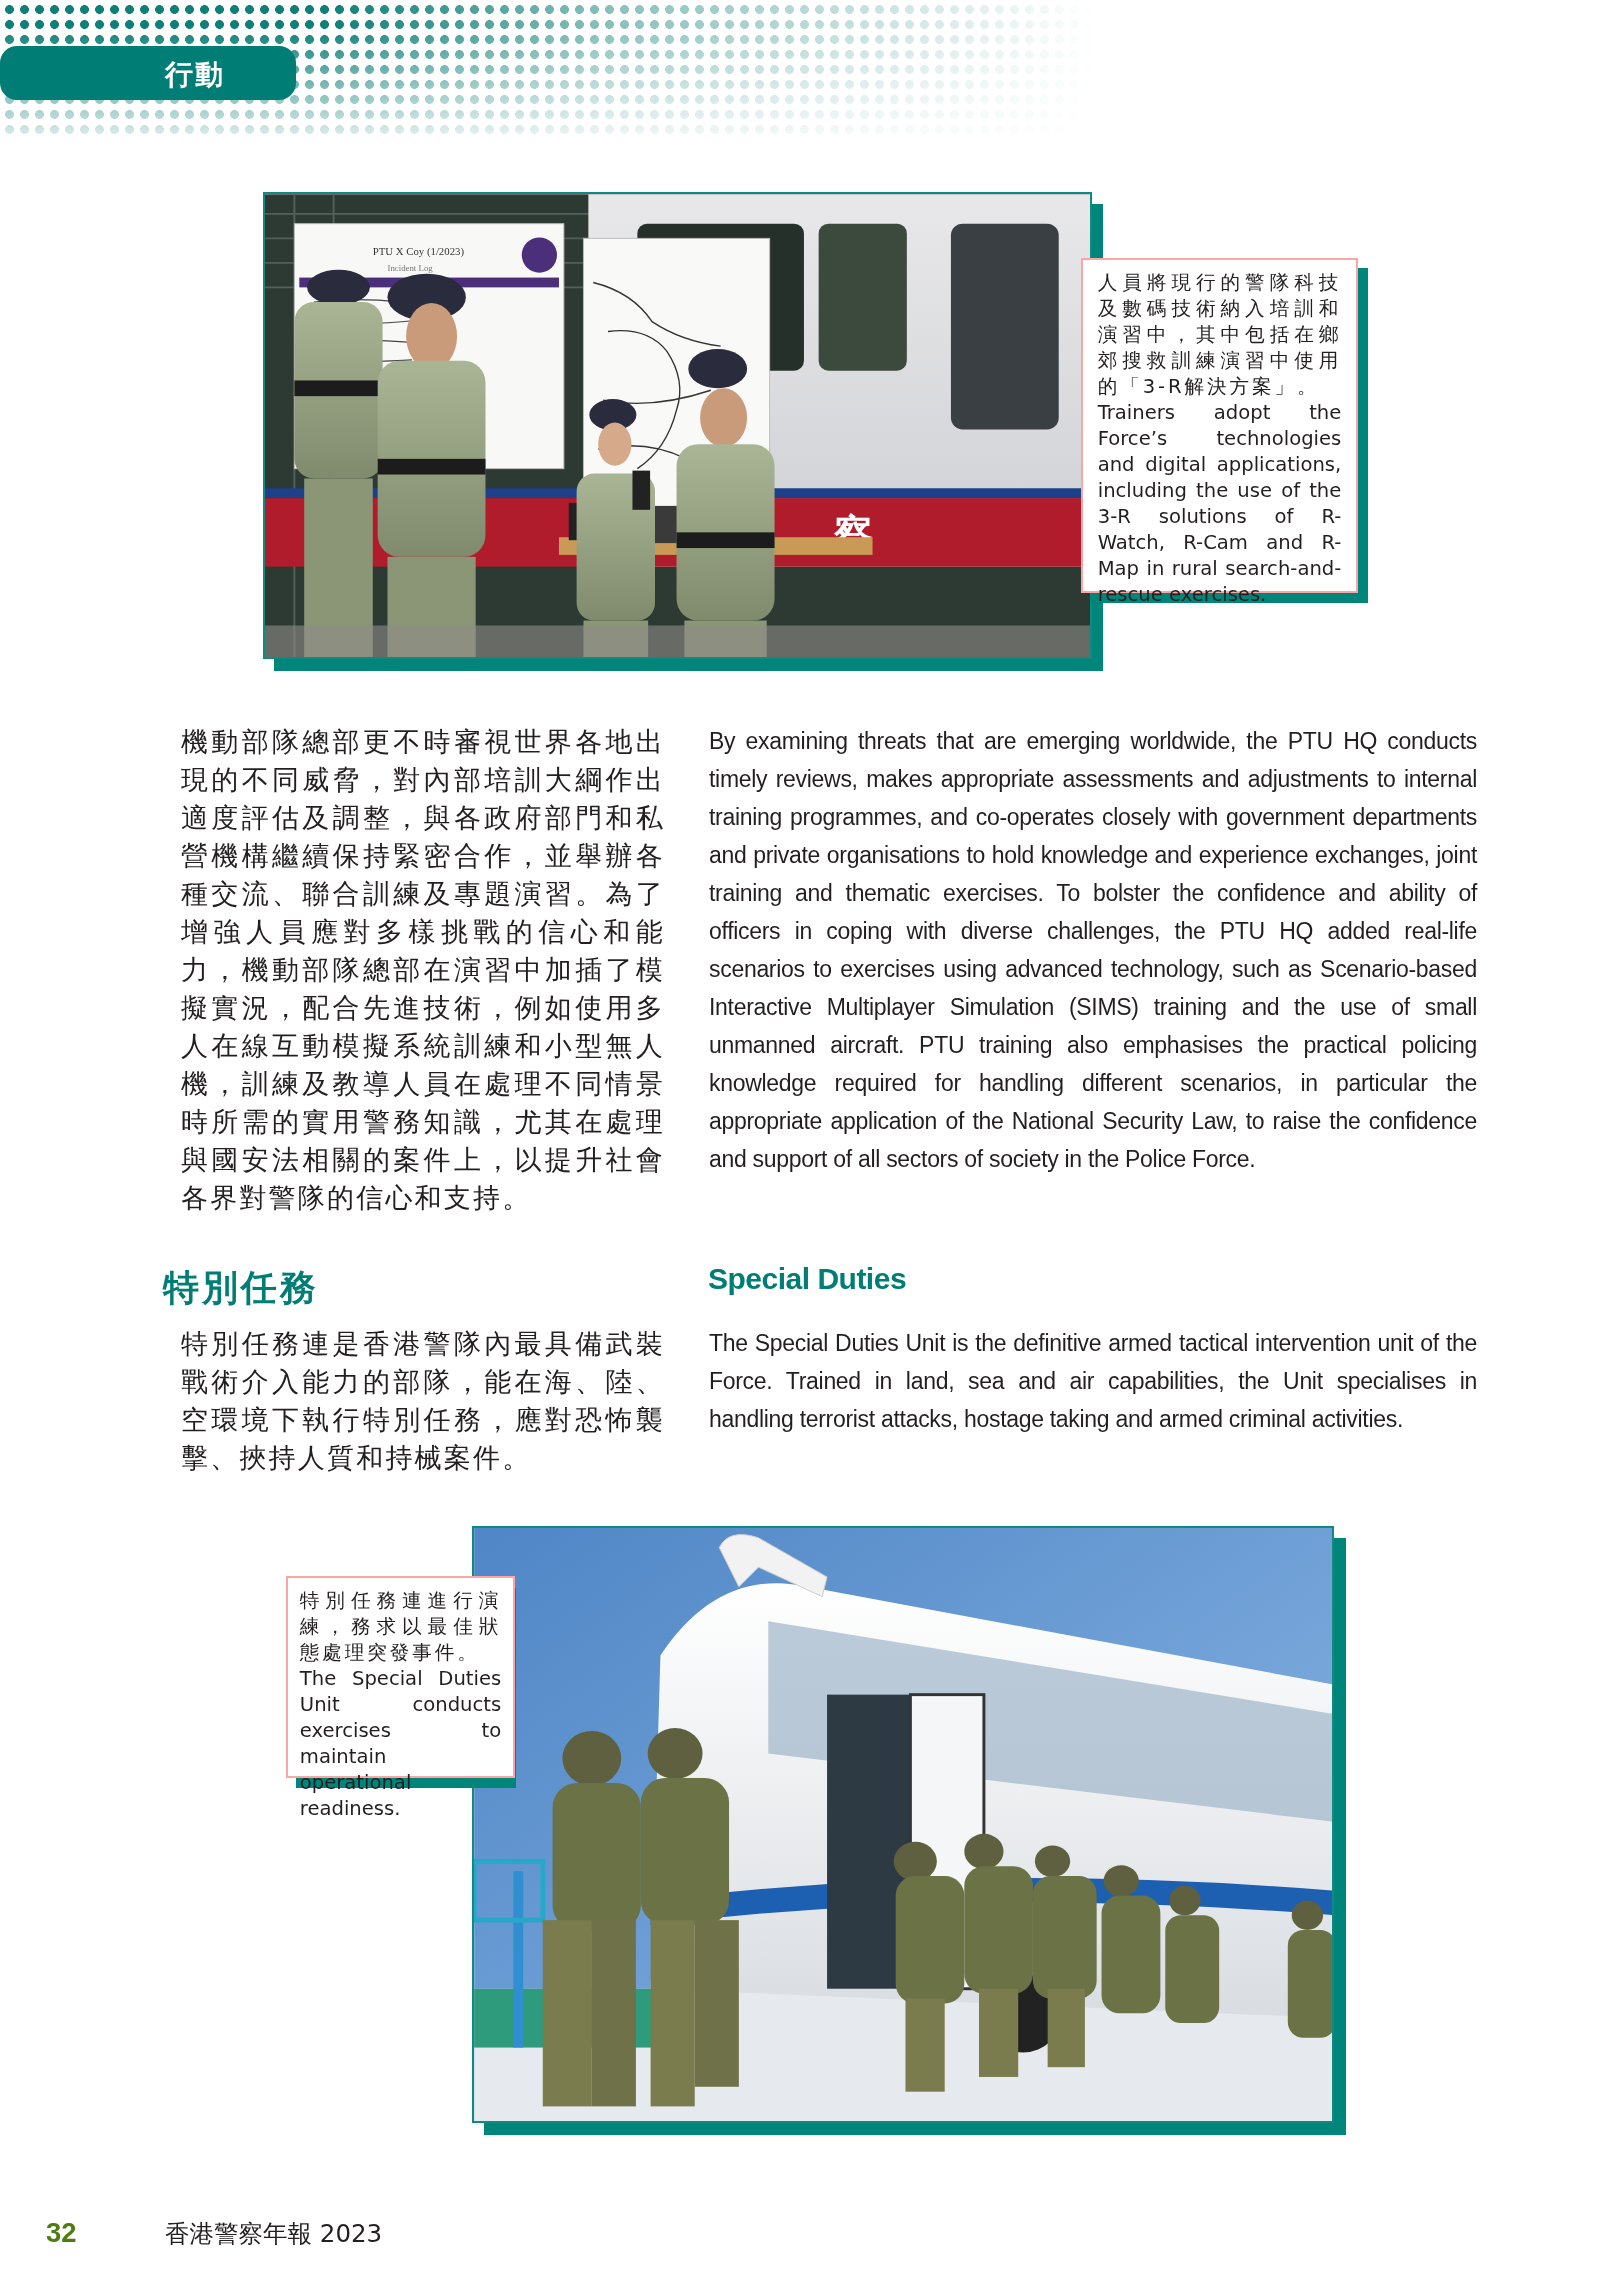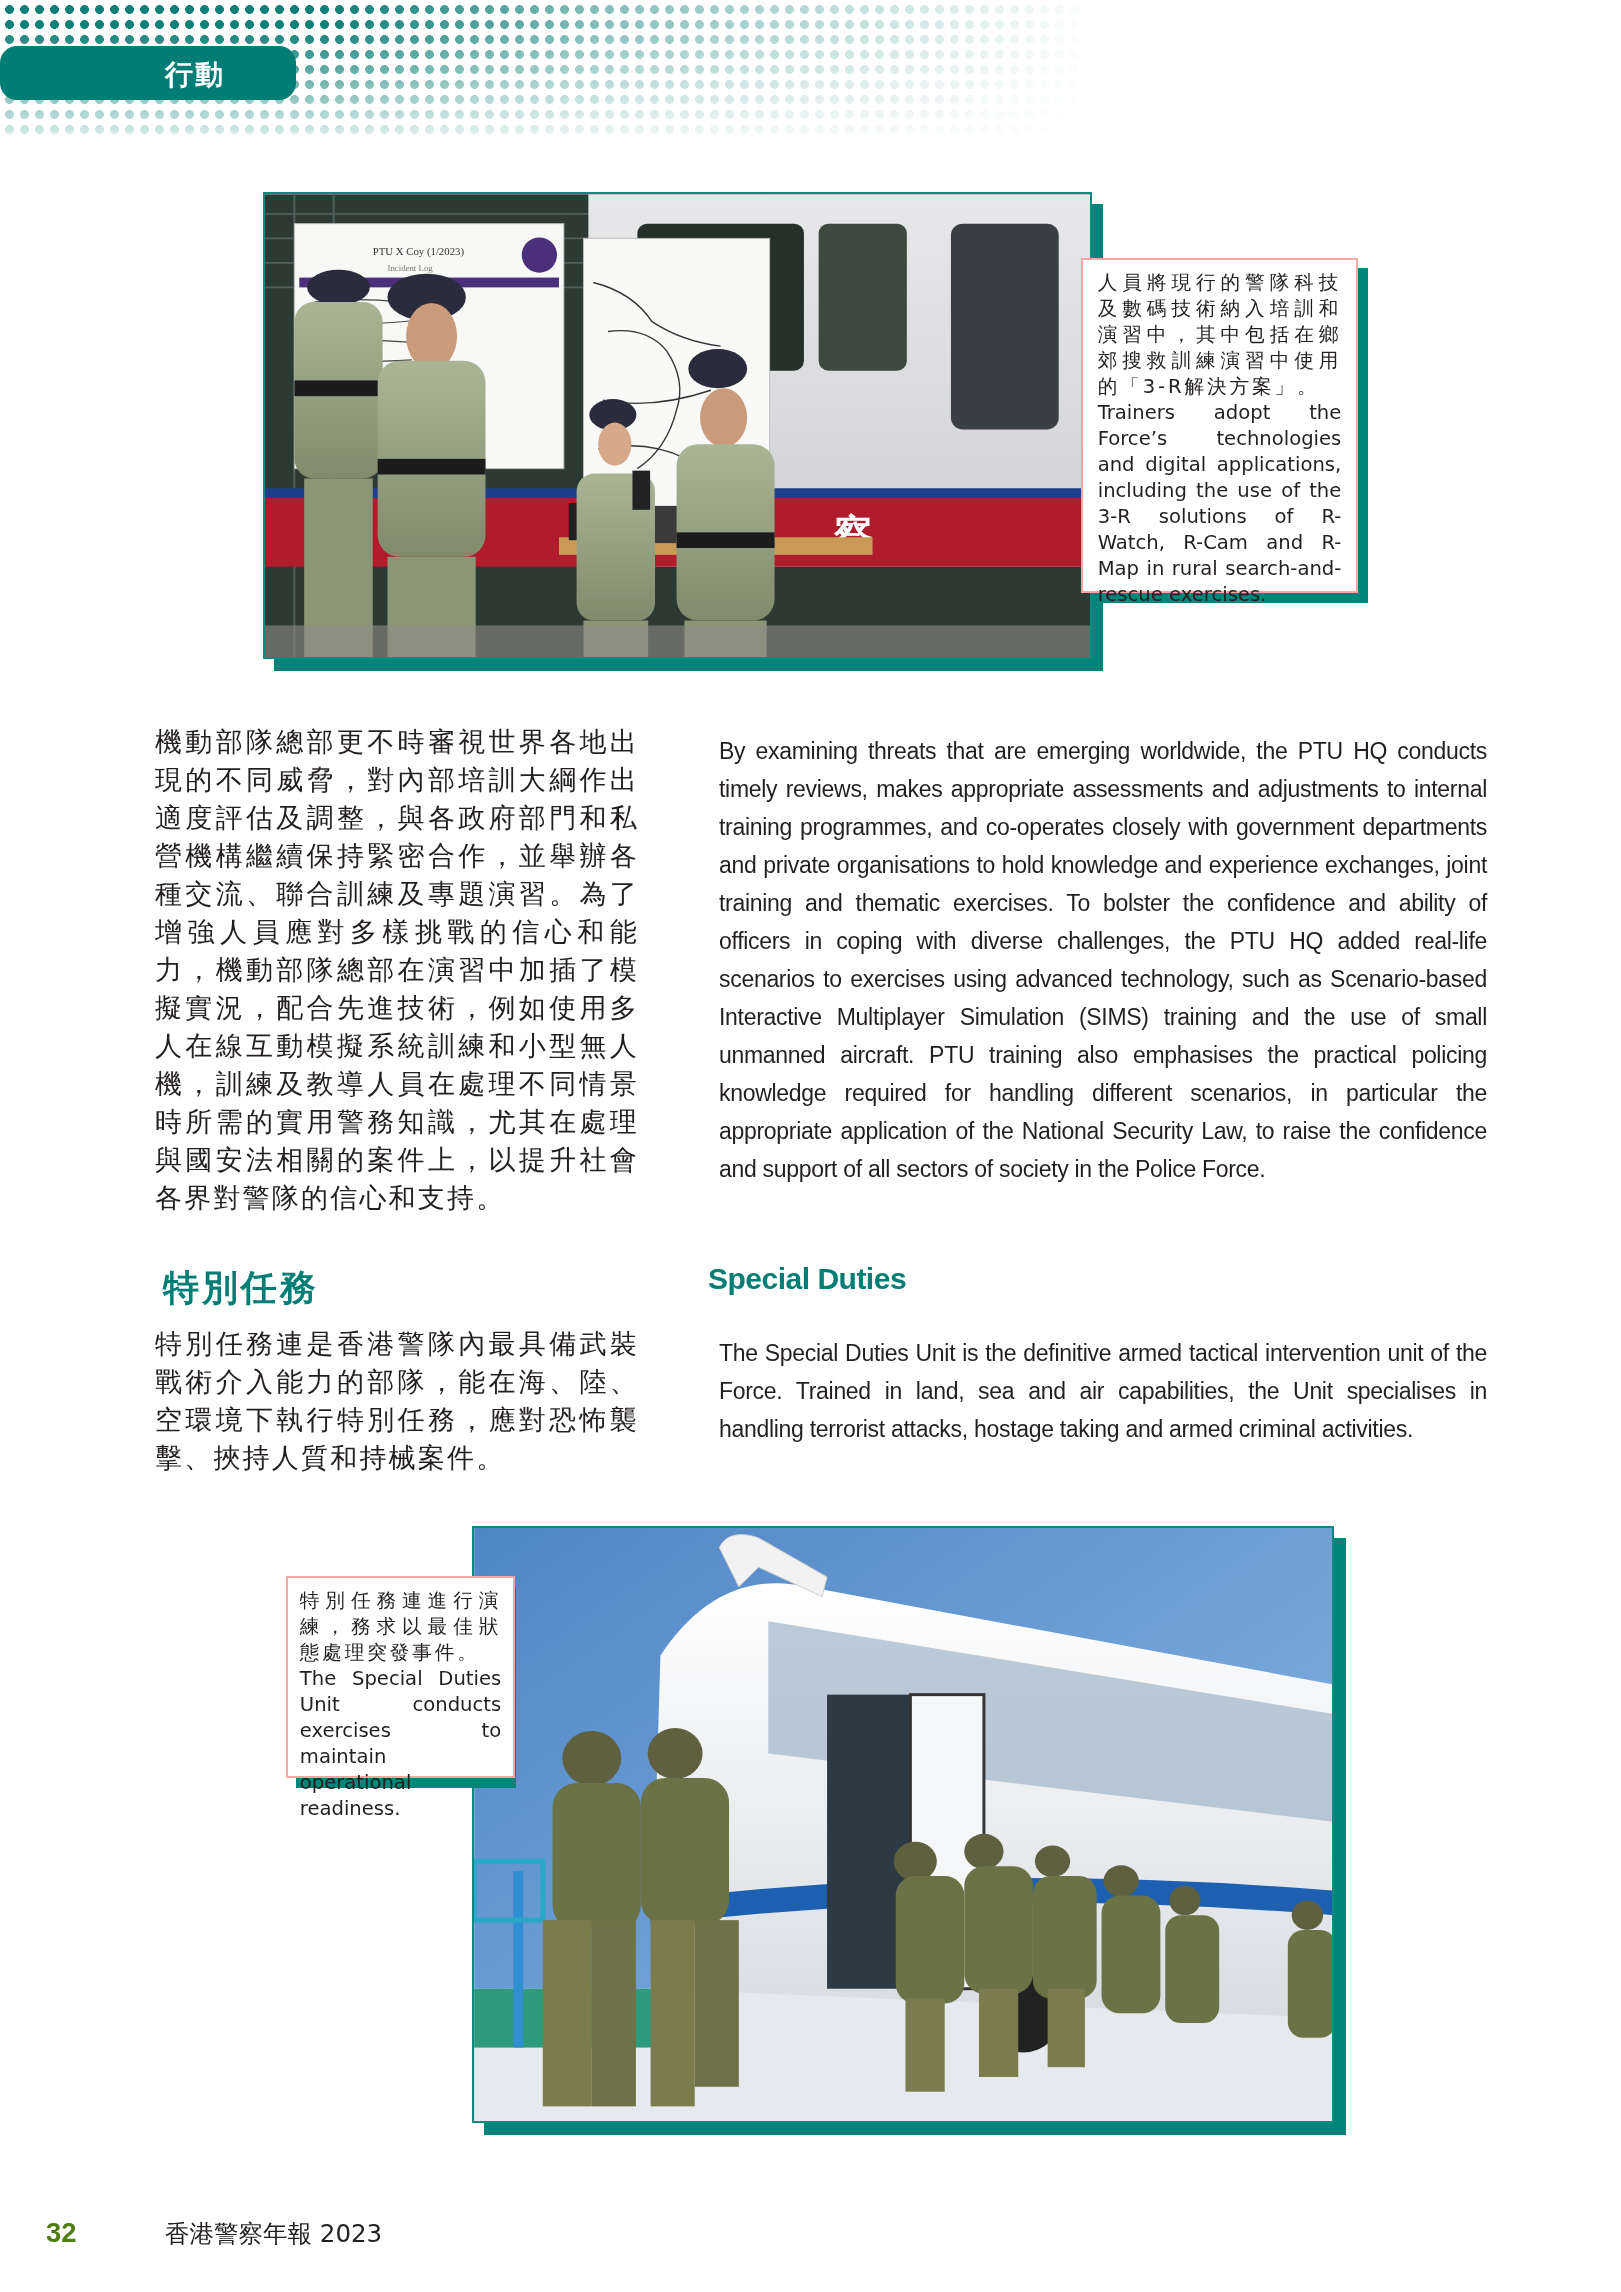--- a/index.html
+++ b/index.html
@@ -17,22 +17,22 @@
   .section-tab span { position:absolute; left:165px; top:9.8px; color:#fff; font-weight:bold; font-size:28px; letter-spacing:2px; }
 
   
   .photo { position:absolute; border:2px solid #0f8a80; box-sizing:border-box; overflow:hidden; }
   .shadow { position:absolute; background:#00857a; }
   .callout { position:absolute; background:#fff; border:2px solid #fca5a5; box-sizing:border-box; }
   .callout p { margin:0; font-size:19.6px; line-height:26px; color:#231f20; text-align:justify; }
   .callout .zh { letter-spacing:2.9px; }
 
   
-  .zh-col { position:absolute; left:155px; width:484px; font-size:27px; line-height:38px; letter-spacing:2.2px; color:#231f20; text-align:justify; margin:0; }
-  .en-col { position:absolute; left:708px; width:768px; font-family:"Liberation Sans Narrow","Liberation Sans", sans-serif; font-size:23px; line-height:38px; color:#231f20; text-align:justify; margin:11px; letter-spacing:-0.3px; }
+  .zh-col { position:absolute; left:181px; width:484px; font-size:27px; line-height:38px; letter-spacing:2.2px; color:#231f20; text-align:justify; margin:0; }
+  .en-col { position:absolute; left:708px; width:768px; font-family:"Liberation Sans Narrow","Liberation Sans", sans-serif; font-size:23px; line-height:38px; color:#231f20; text-align:justify; margin:1px; letter-spacing:-0.3px; }
   .h-zh { position:absolute; left:163px; top:1264px; font-size:36px; font-weight:bold; color:#007d74; letter-spacing:2.9px; margin:0; }
   .h-en { position:absolute; left:708px; top:1262px; font-size:30px; font-weight:bold; color:#007d74; margin:0; font-family:"Liberation Sans", sans-serif; letter-spacing:-0.5px; }
 
   .footer-num { position:absolute; left:46px; top:2217px; font-size:27.4px; color:#4d7c0f; font-weight:bold; font-family:"Liberation Sans", sans-serif; }
   .footer-title { position:absolute; left:165px; top:2217px; font-size:24.5px; color:#231f20; }
 </style>
 </head>
 <body>
 
 <div class="dots"></div>

